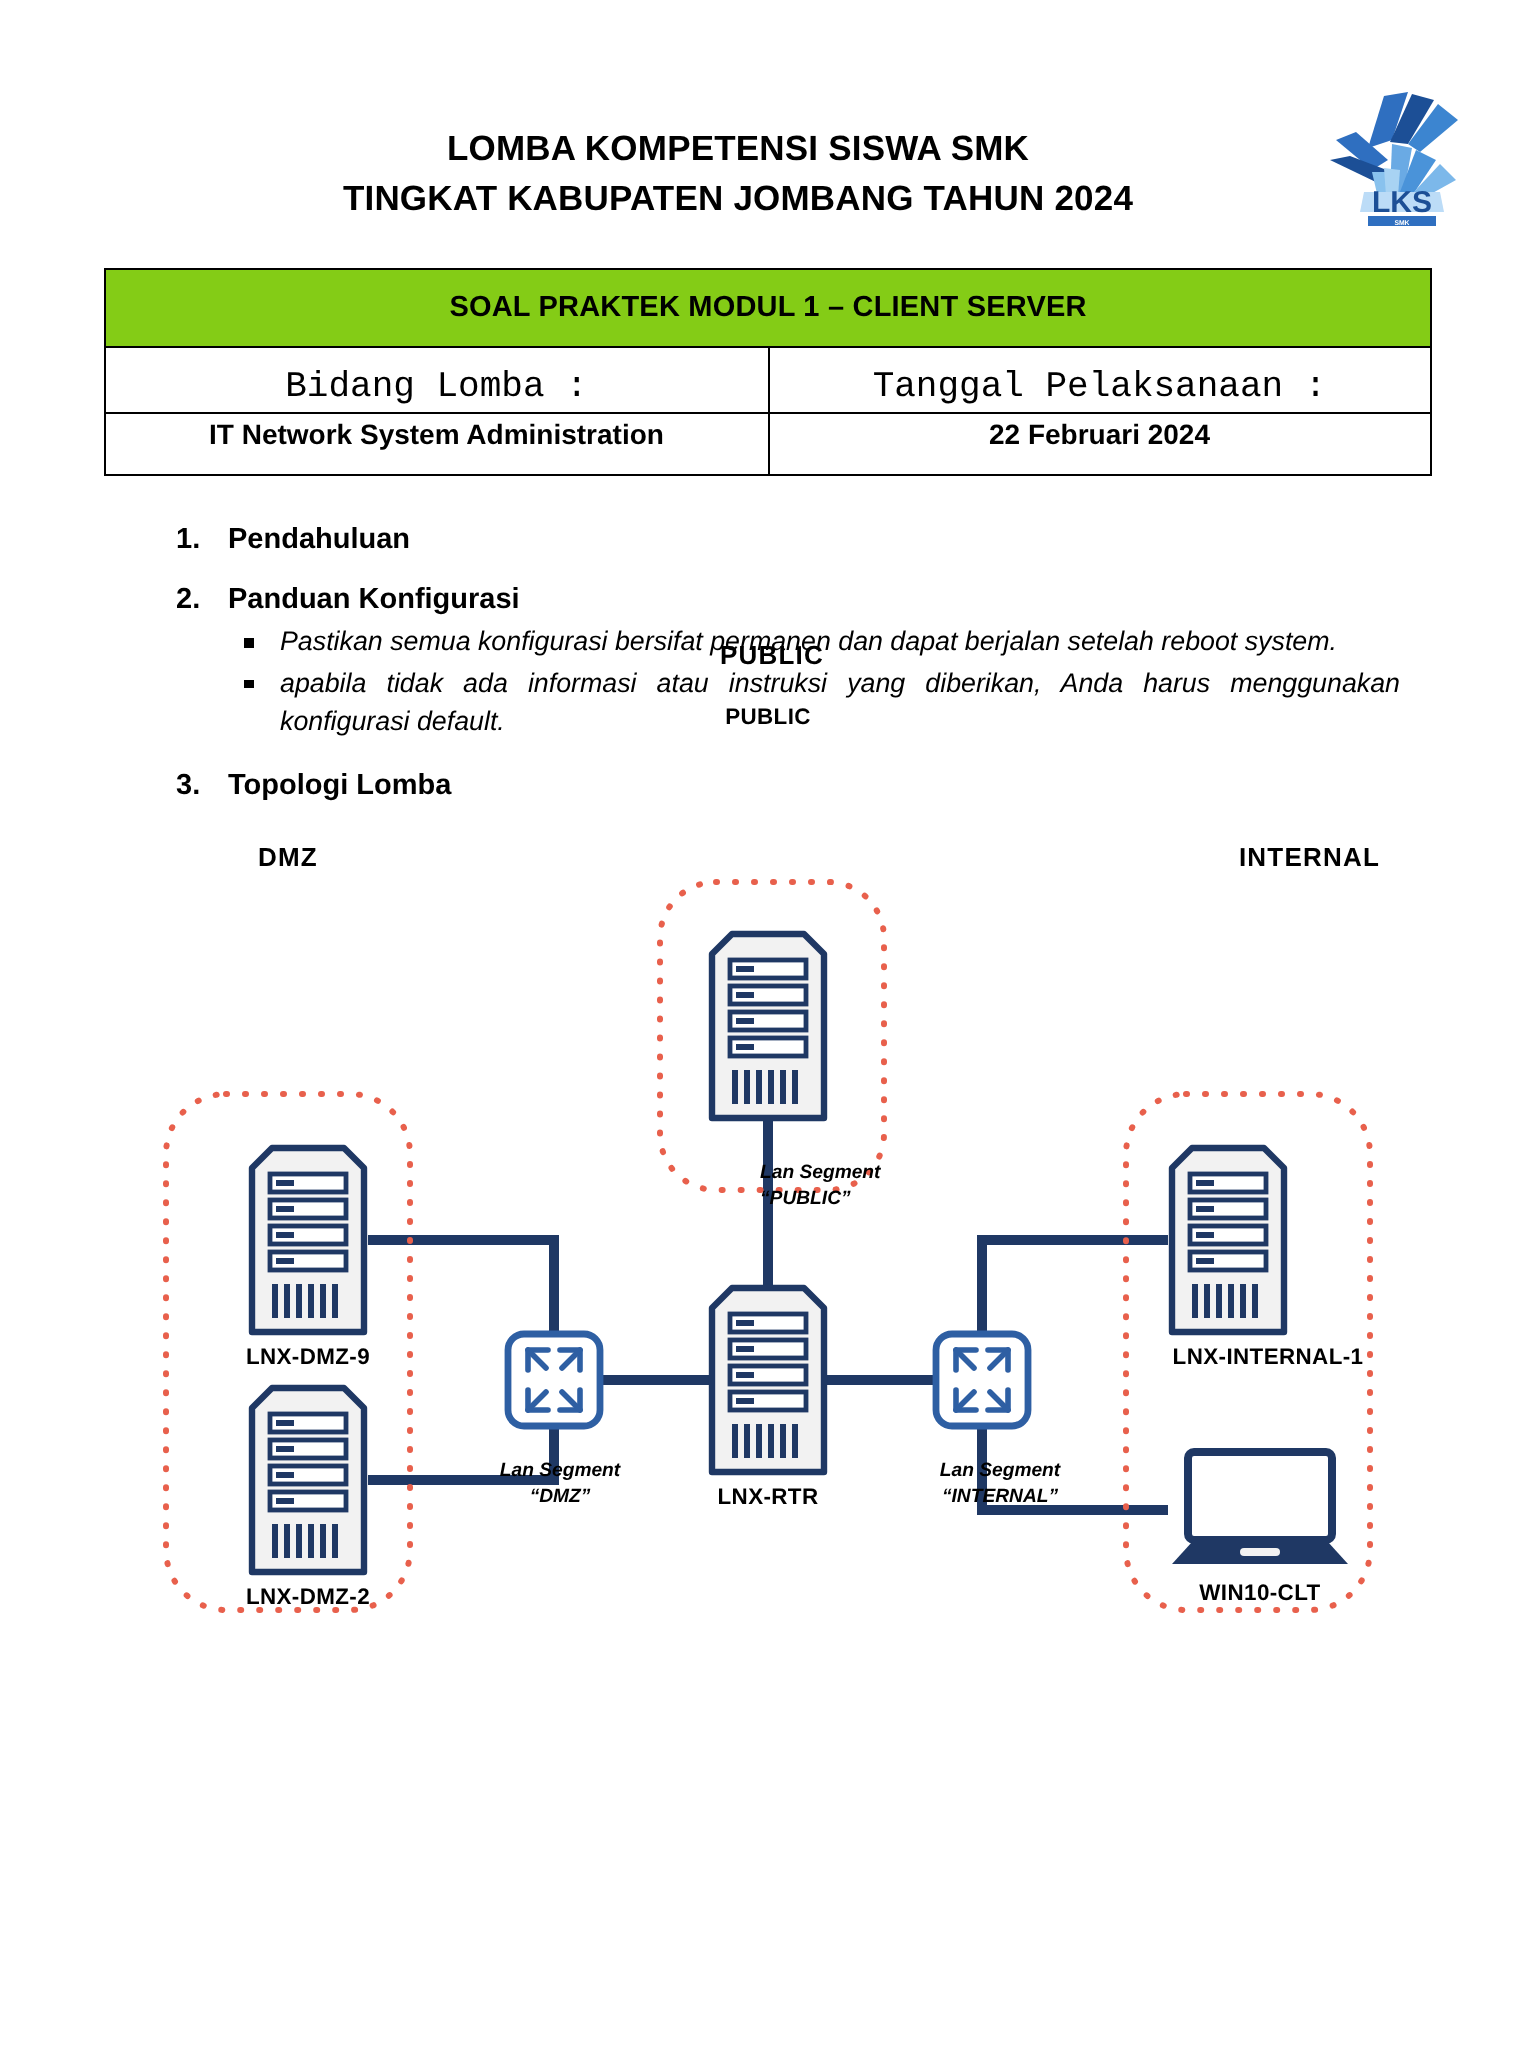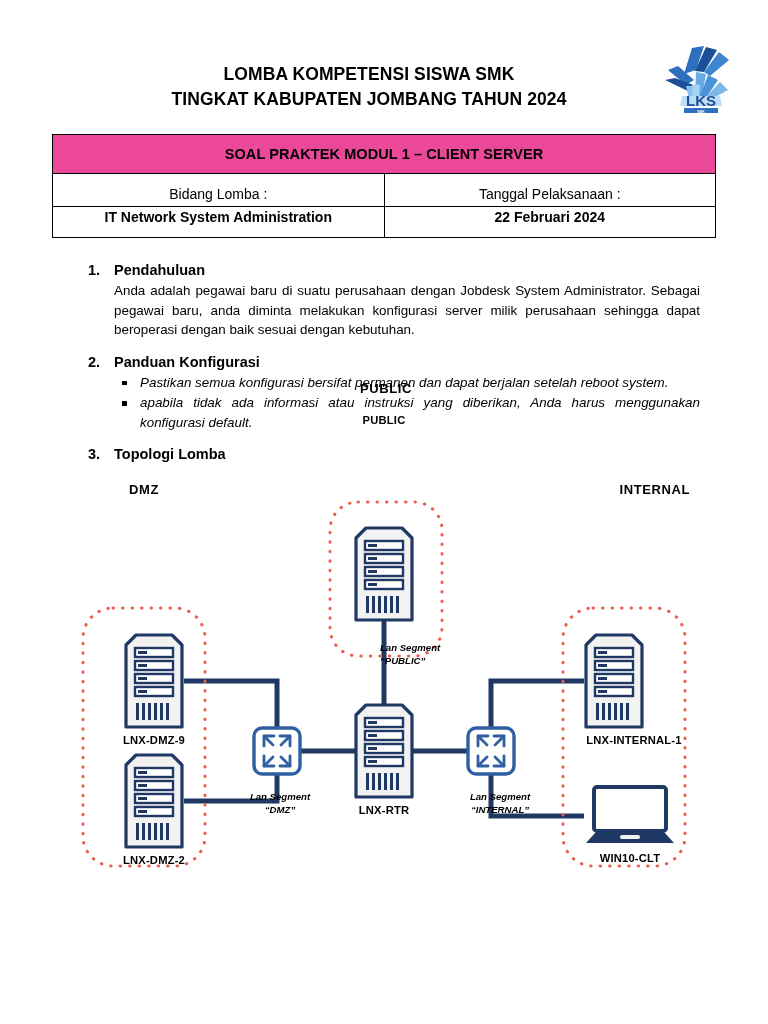--- a/index.html
+++ b/index.html
@@ -29,26 +29,26 @@
     border-collapse: collapse;
     width: 664px;
     border: 1.3px solid #000;
   }
   .info-table td {
     border: 1.3px solid #000;
     text-align: center;
     padding: 8px 6px;
   }
   .tbl-head {
-    background: #ec4899;
+    background: #84cc16;
     font-size: 14.5px; font-weight: bold;
     padding: 11px 6px !important;
     letter-spacing: 0.1px;
   }
-  .cell-top { font-size: 14px; line-height: 20px; padding-top: 10px !important; padding-bottom: 2px !important; }
+  .cell-top { font-size: 18px; line-height: 20px; padding-top: 10px !important; padding-bottom: 2px !important; font-family: Liberation Mono, monospace; }
   .cell-bot { font-size: 14px; font-weight: bold; line-height: 20px; padding-top: 0 !important; padding-bottom: 10px !important; border-top: none !important; }
   .cell-l { width: 50%; }
 
   
   .body { margin: 24px 68px 0 88px; }
   .sec { margin-bottom: 14px; }
   .sec-head {
     font-size: 14.5px; font-weight: bold;
     display: flex; align-items: baseline;
     margin-bottom: 3px;
@@ -147,21 +147,20 @@
   </tbody>
     </table>
 
   <div class="body">
 
     <div class="sec">
       <div class="sec-head">
         <span class="sec-num">1.</span>
         <span>Pendahuluan</span>
       </div>
-      <div class="sec-body">Anda adalah pegawai baru di suatu perusahaan dengan Jobdesk System Administrator. Sebagai pegawai baru, anda diminta melakukan konfigurasi server milik perusahaan sehingga dapat beroperasi dengan baik sesuai dengan kebutuhan.</div>
     </div>
 
     <div class="sec">
       <div class="sec-head">
         <span class="sec-num">2.</span>
         <span>Panduan Konfigurasi</span>
       </div>
       <ul class="bullets">
         <li>Pastikan semua konfigurasi bersifat permanen dan dapat berjalan setelah reboot system.</li>
         <li>apabila tidak ada informasi atau instruksi yang diberikan, Anda harus menggunakan konfigurasi default.</li>

